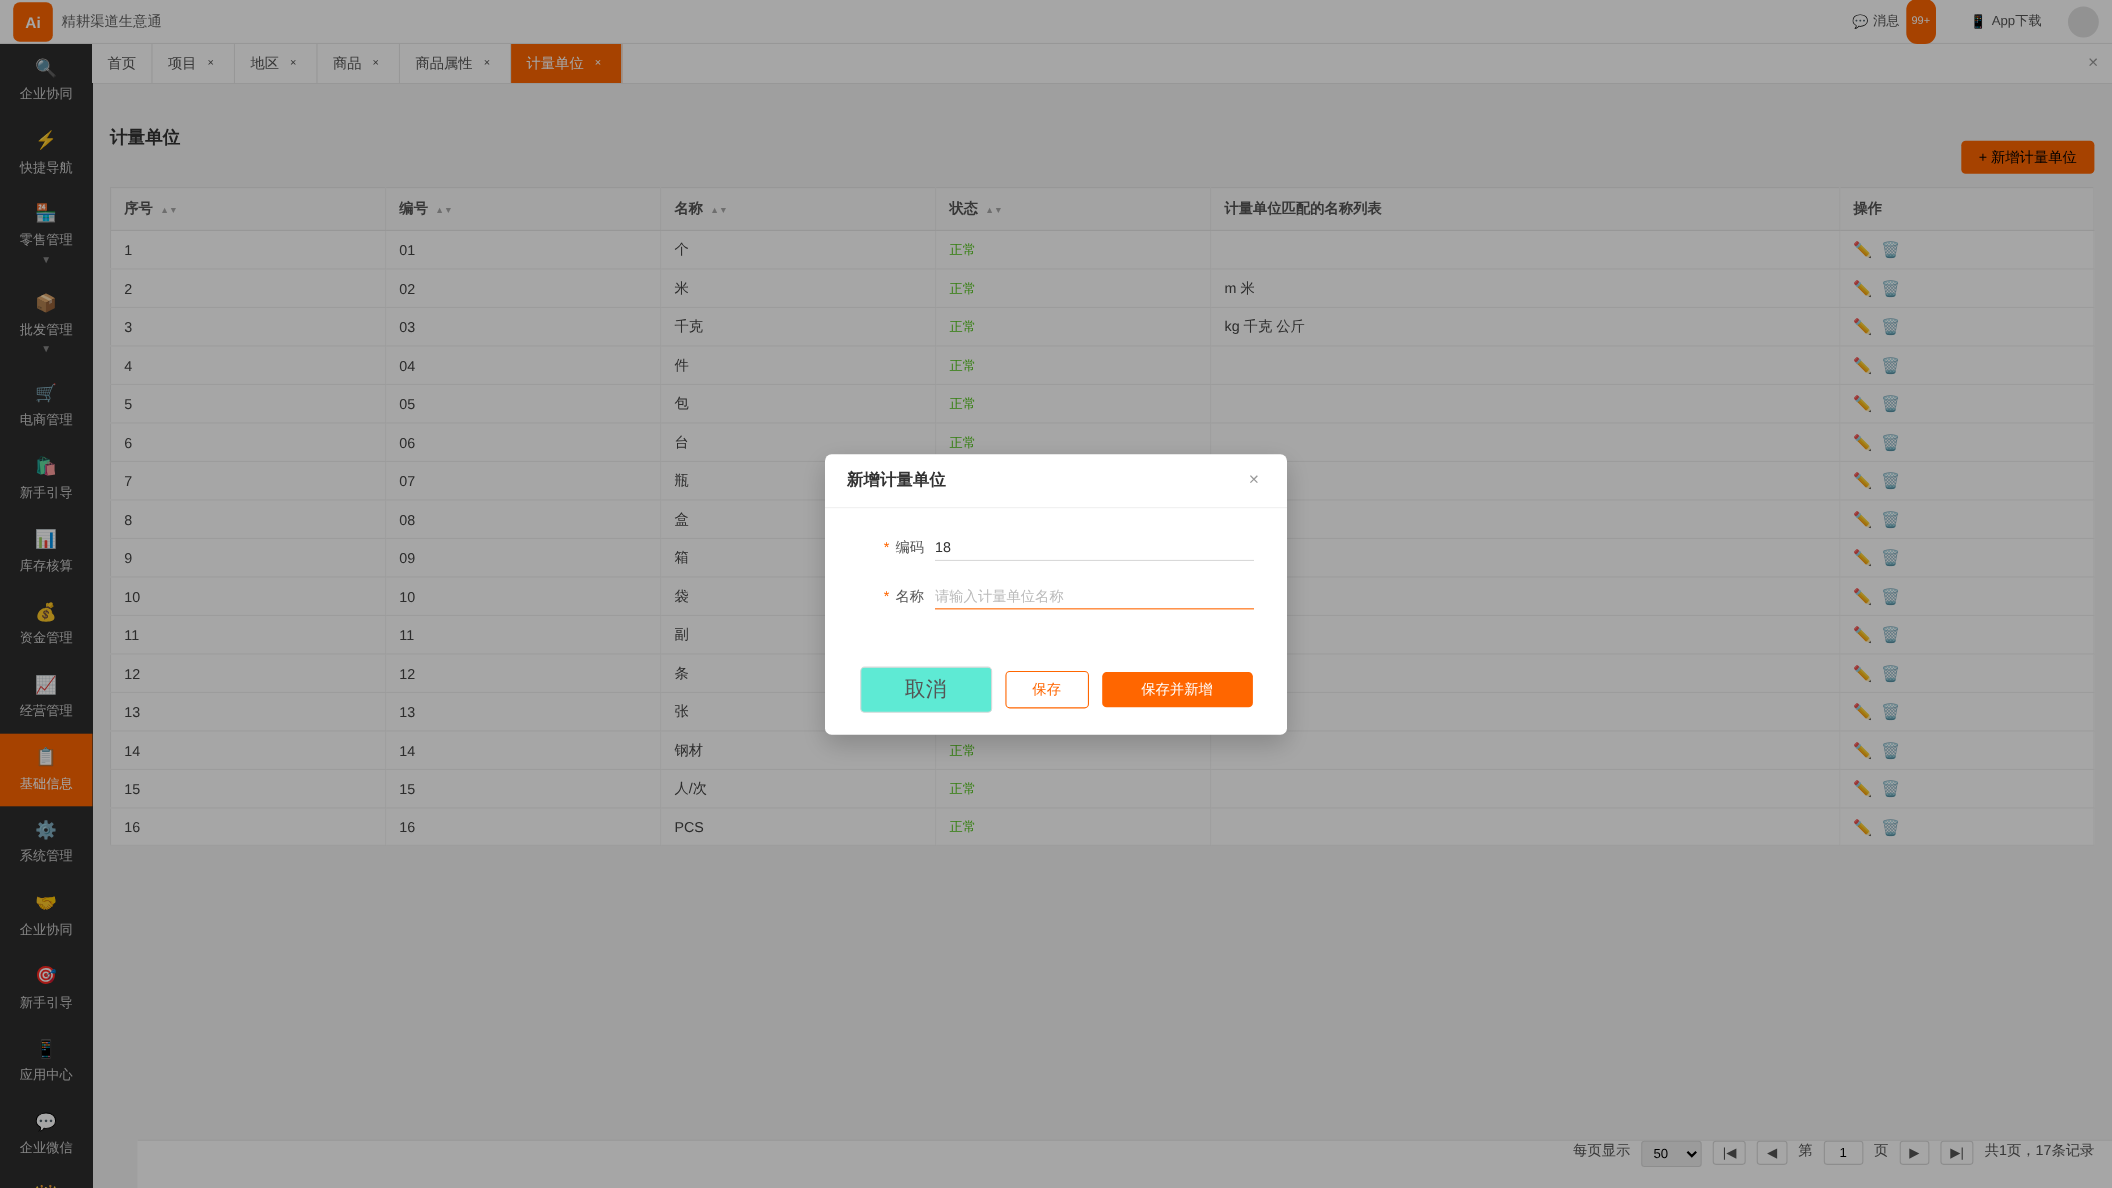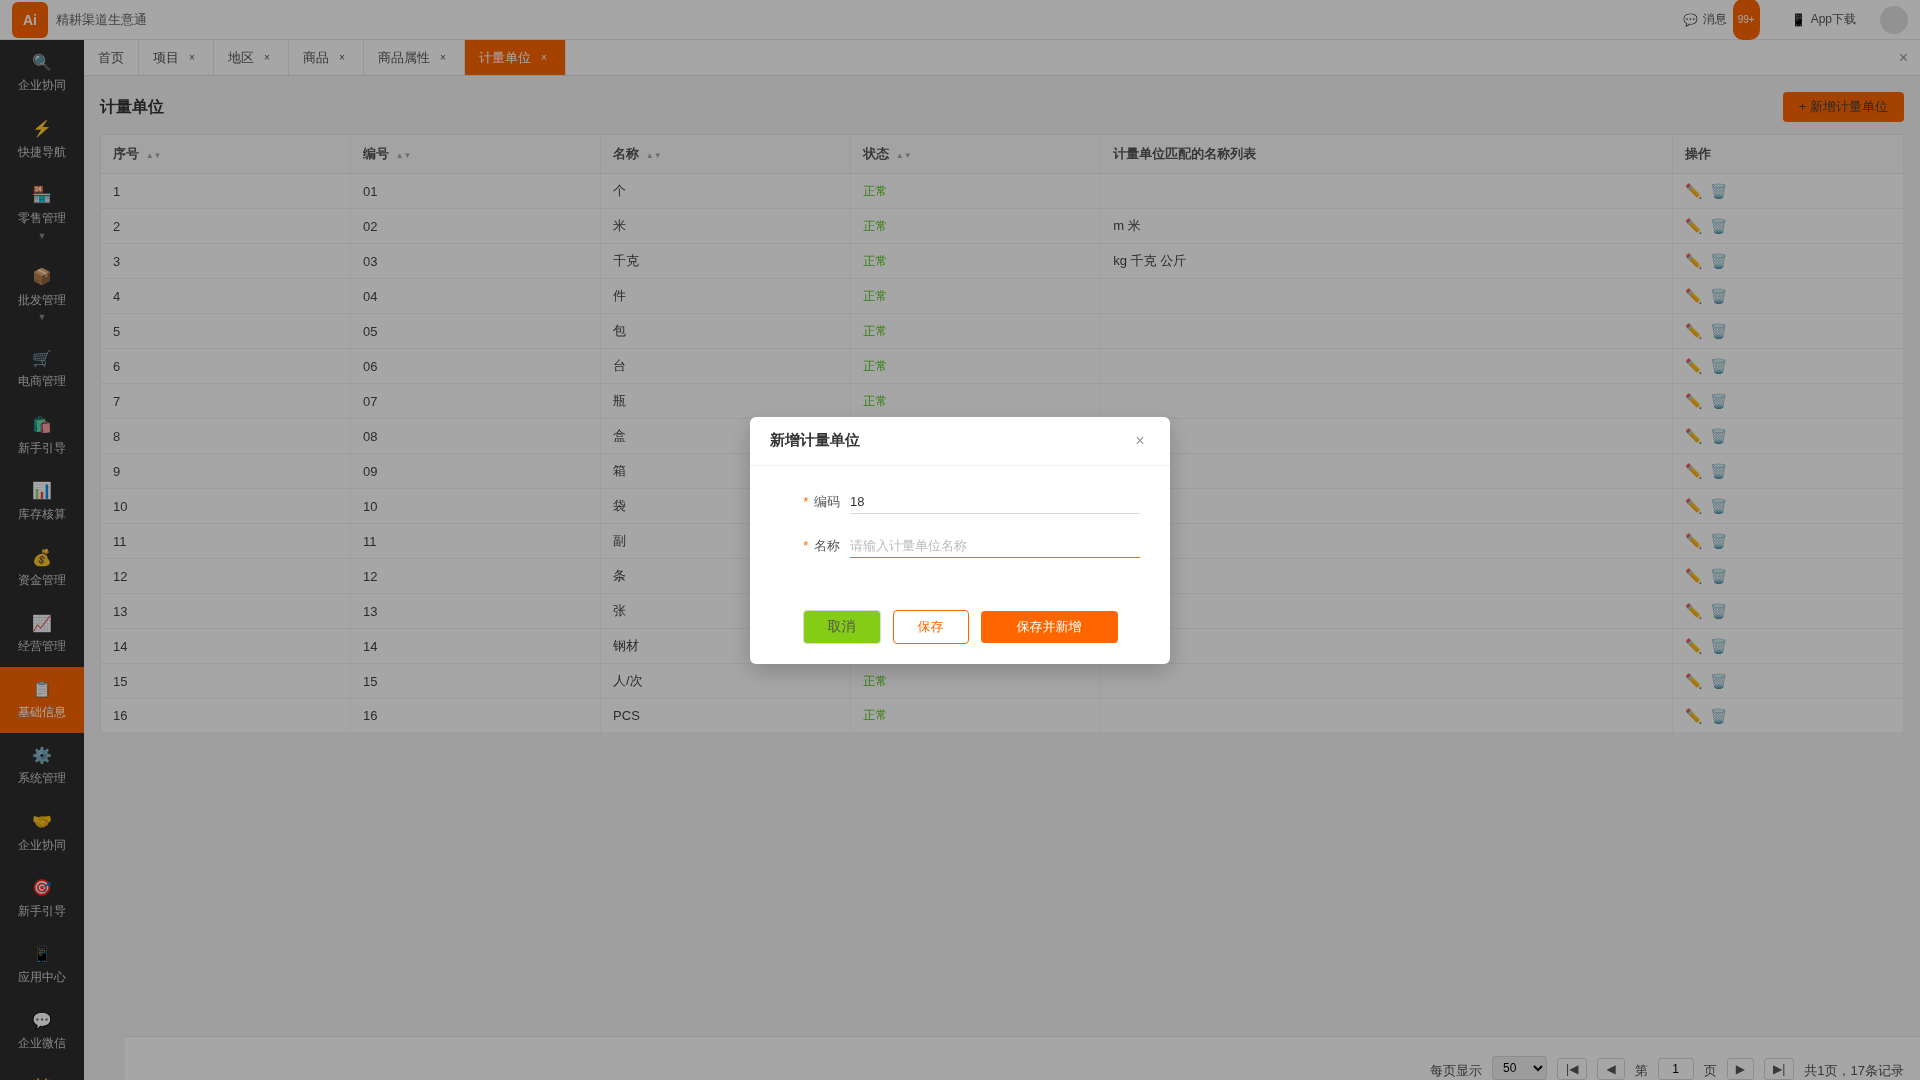--- a/index.html
+++ b/index.html
@@ -165,26 +165,27 @@
       justify-content: space-between;
       margin-bottom: 12px;
     }
     .page-title {
       font-size: 16px;
       font-weight: bold;
       color: #333;
     }
     .add-btn {
       background: #f60;
-      color: #404040;
+      color: #000000;
       border: none;
       border-radius: 4px;
       padding: 6px 16px;
       font-size: 13px;
       cursor: pointer;
+      margin-top: 36px;
     }
 
     
     .data-table {
       width: 100%;
       border-collapse: collapse;
       background: #fff;
       border: 1px solid #e8e8e8;
     }
     .data-table thead tr {
@@ -229,21 +230,21 @@
       cursor: pointer;
       font-size: 14px;
     }
 
     
     .pagination-bar {
       height: 44px;
       background: #fff;
       border-top: 1px solid #e8e8e8;
       display: flex;
-      align-items: flex-end;
+      align-items: flex-start;
       justify-content: flex-end;
       padding: 0 16px;
       gap: 10px;
       font-size: 13px;
       color: #555;
       flex-shrink: 0;
       margin-left: 41px;
     }
     .pagination-select {
       border: 1px solid #d9d9d9;
@@ -344,25 +345,25 @@
     .form-input::placeholder { color: #bbb; }
     .modal-footer {
       display: flex;
       align-items: center;
       justify-content: center;
       padding: 12px 20px 20px;
       gap: 12px;
     }
     .btn-cancel {
       border: 1px solid #d9d9d9;
-      background: #84cc16;
+      background: #5eead4;
       color: #555;
       border-radius: 4px;
-      padding: 7px 24px;
-      font-size: 14px;
+      padding: 7px 40px;
+      font-size: 19px;
       cursor: pointer;
     }
     .btn-save {
       border: 1px solid #f60;
       background: #fff;
       color: #f60;
       border-radius: 4px;
       padding: 7px 24px;
       font-size: 13px;
       cursor: pointer;

